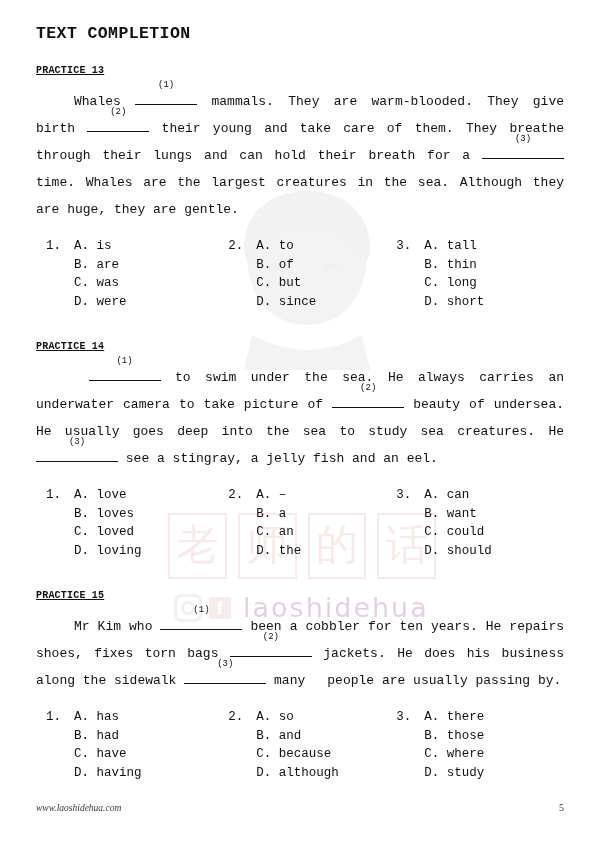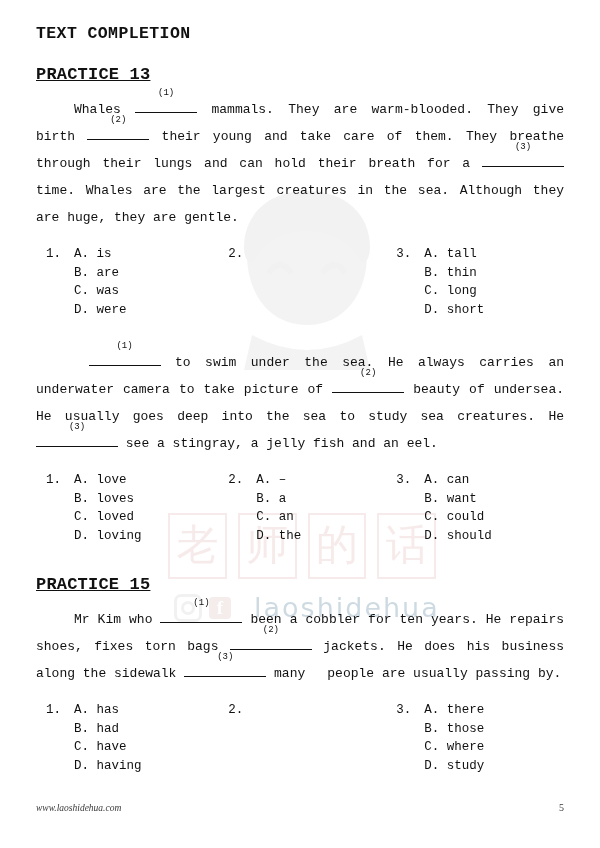--- a/index.html
+++ b/index.html
@@ -83,40 +83,40 @@
     font-family: "Liberation Serif", serif;
     font-weight: bold;
     font-size: 19px;
     line-height: 22px;
     text-align: center;
   }
   .wm-handle {
     font-family: "DejaVu Sans", sans-serif;
     font-size: 27px;
     letter-spacing: 2px;
-    color: #0c4a6e;
-    margin-left: 16px;
+    color: #701a75;
+    margin-left: 5px;
   }
 
   
   #page {
     position: relative;
     z-index: 1;
     padding: 24px 36px 0 36px;
     font-family: Liberation Mono, monospace;
   }
 
   .doc-title {
     font-size: 16.5px;
     font-weight: bold;
     letter-spacing: 0.4px;
     margin: 0 0 22px 0;
   }
   .practice-head {
-    font-size: 17px;
+    font-size: 10px;
     font-weight: bold;
     text-decoration: underline;
     letter-spacing: 0.2px;
     margin: 0 0 12px 0;
   }
   .passage {
     font-size: 13px;
     line-height: 27px;
     text-align: justify;
     margin: 0 0 14px 0;
@@ -228,32 +228,39 @@
       <span class="opt-num">1.</span>
       <span class="opt-list">
         <span class="opt-item">A. is</span><br>
         <span class="opt-item">B. are</span><br>
         <span class="opt-item">C. was</span><br>
         <span class="opt-item">D. were</span>
       </span>
     </div>
     <div class="opt-col c2">
       <span class="opt-num">2.</span>
+      <span class="opt-list">
+        <span class="opt-item">A. to</span><br>
+        <span class="opt-item">B. of</span><br>
+        <span class="opt-item">C. but</span><br>
+        <span class="opt-item">D. since</span>
+      </span>
     </div>
     <div class="opt-col c3">
       <span class="opt-num">3.</span>
       <span class="opt-list">
         <span class="opt-item">A. tall</span><br>
         <span class="opt-item">B. thin</span><br>
         <span class="opt-item">C. long</span><br>
         <span class="opt-item">D. short</span>
       </span>
     </div>
   </div>
 
+  <h2 class="practice-head">PRACTICE 14</h2>
   <p class="passage">
     <span class="indent"></span>
     <span class="blank b-md"><span class="bnum">(1)</span></span>
     <span>to swim under the sea. He always carries an underwater camera to take picture of</span>
     <span class="blank b-md"><span class="bnum">(2)</span></span>
     <span>beauty of undersea. He usually goes deep into the sea to study sea creatures. He</span>
     <span class="blank b-lg"><span class="bnum">(3)</span></span>
     <span>see a stingray, a jelly fish and an eel.</span>
   </p>
 
@@ -303,20 +310,26 @@
       <span class="opt-num">1.</span>
       <span class="opt-list">
         <span class="opt-item">A. has</span><br>
         <span class="opt-item">B. had</span><br>
         <span class="opt-item">C. have</span><br>
         <span class="opt-item">D. having</span>
       </span>
     </div>
     <div class="opt-col c2">
       <span class="opt-num">2.</span>
+      <span class="opt-list">
+        <span class="opt-item">A. so</span><br>
+        <span class="opt-item">B. and</span><br>
+        <span class="opt-item">C. because</span><br>
+        <span class="opt-item">D. although</span>
+      </span>
     </div>
     <div class="opt-col c3">
       <span class="opt-num">3.</span>
       <span class="opt-list">
         <span class="opt-item">A. there</span><br>
         <span class="opt-item">B. those</span><br>
         <span class="opt-item">C. where</span><br>
         <span class="opt-item">D. study</span>
       </span>
     </div>

